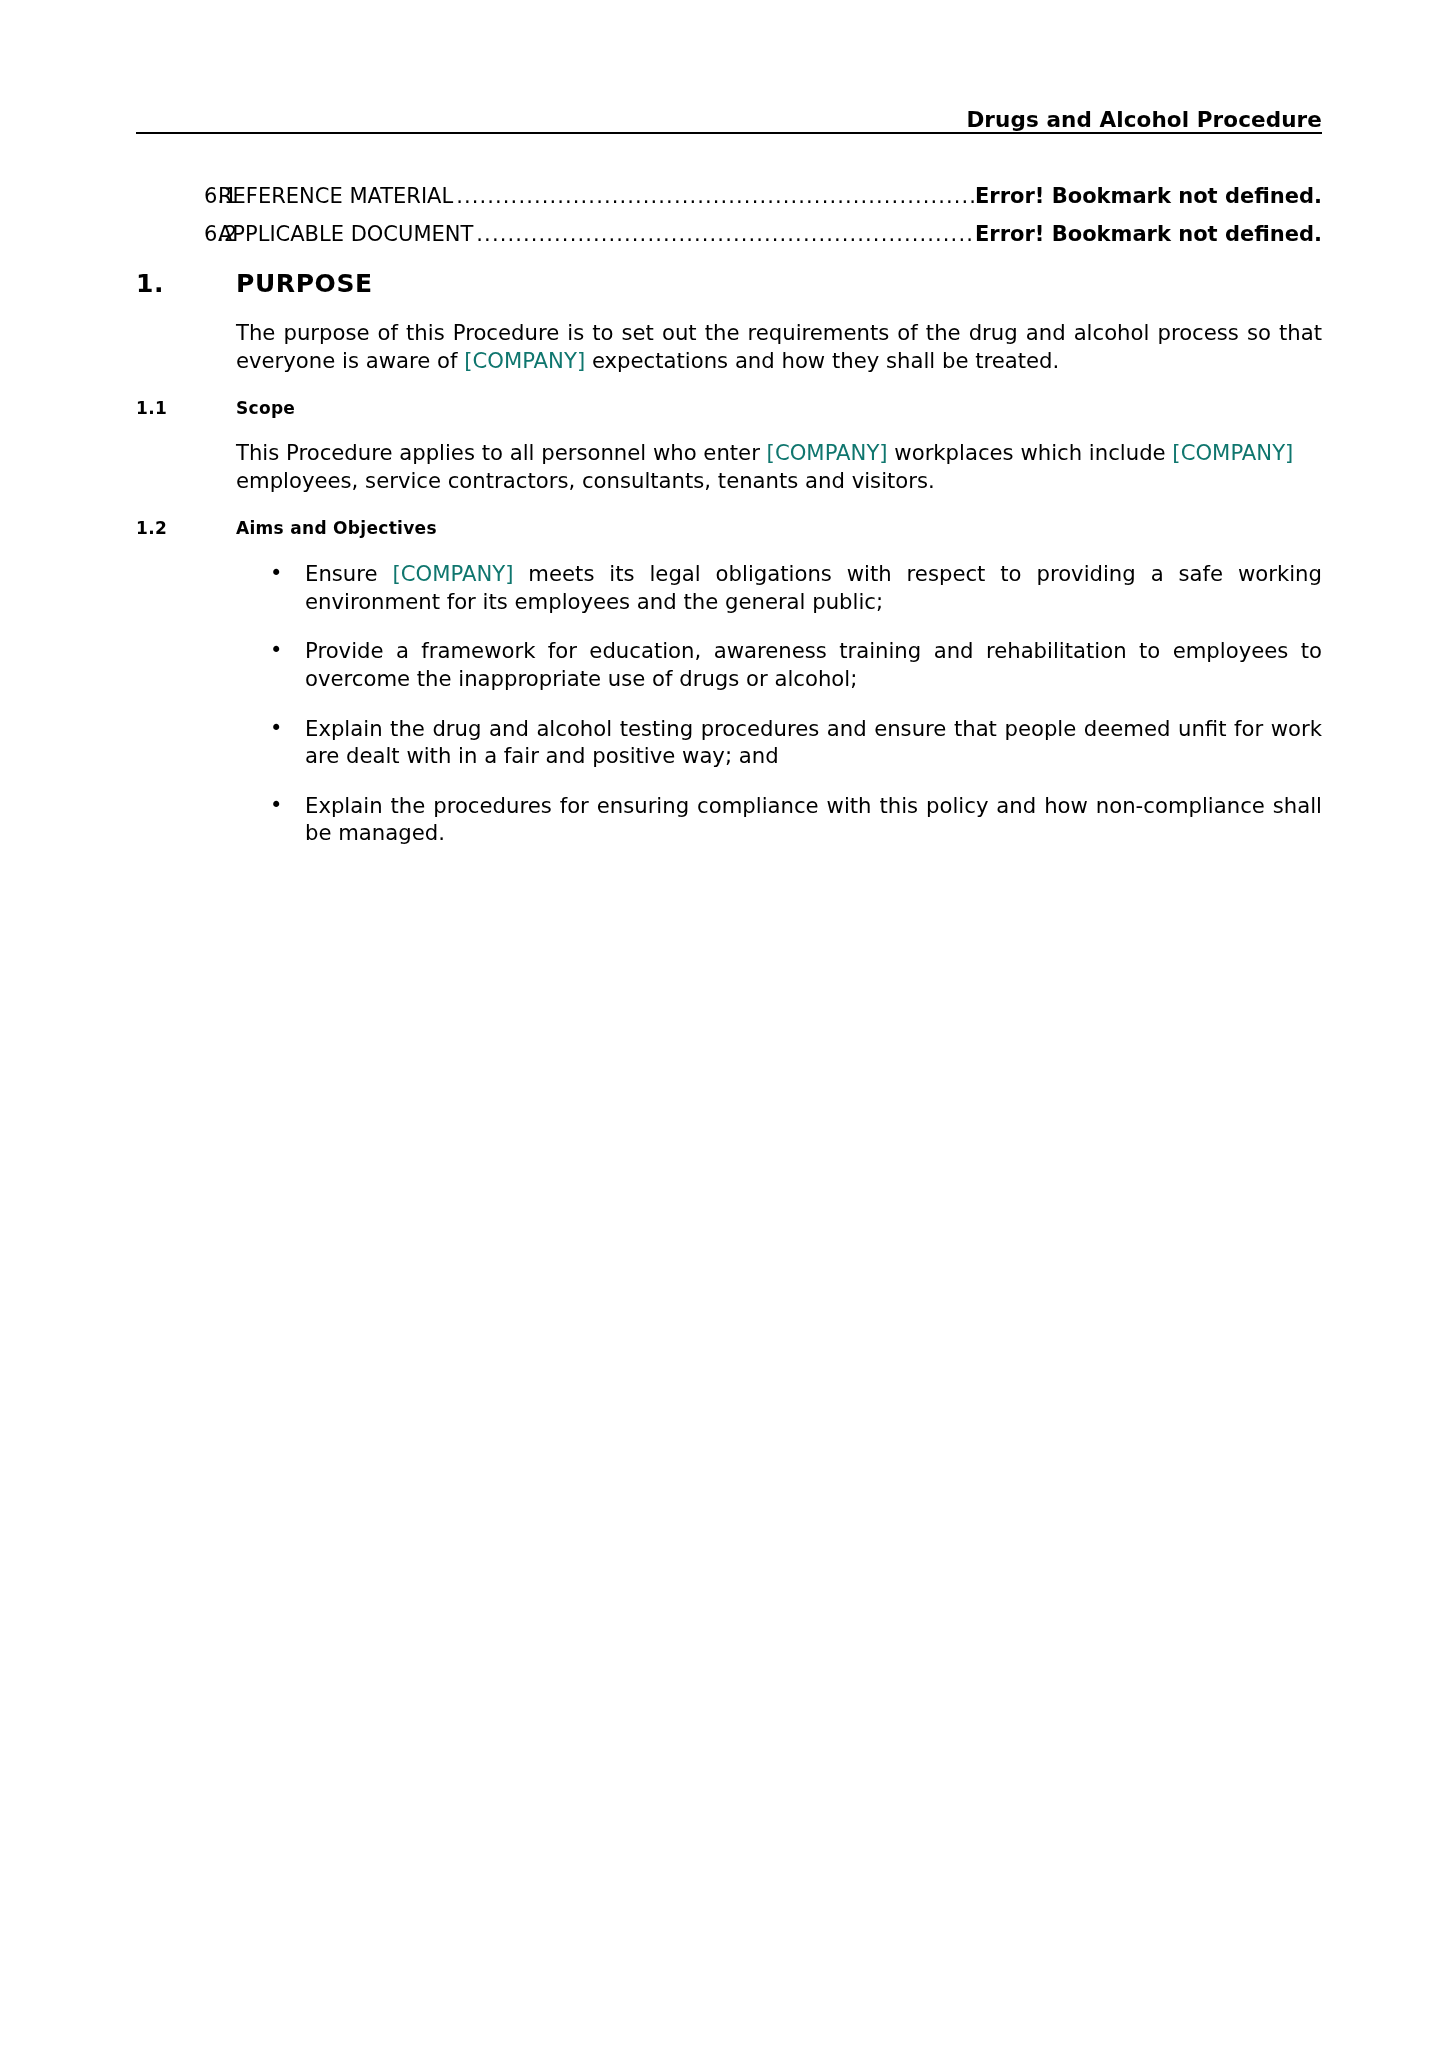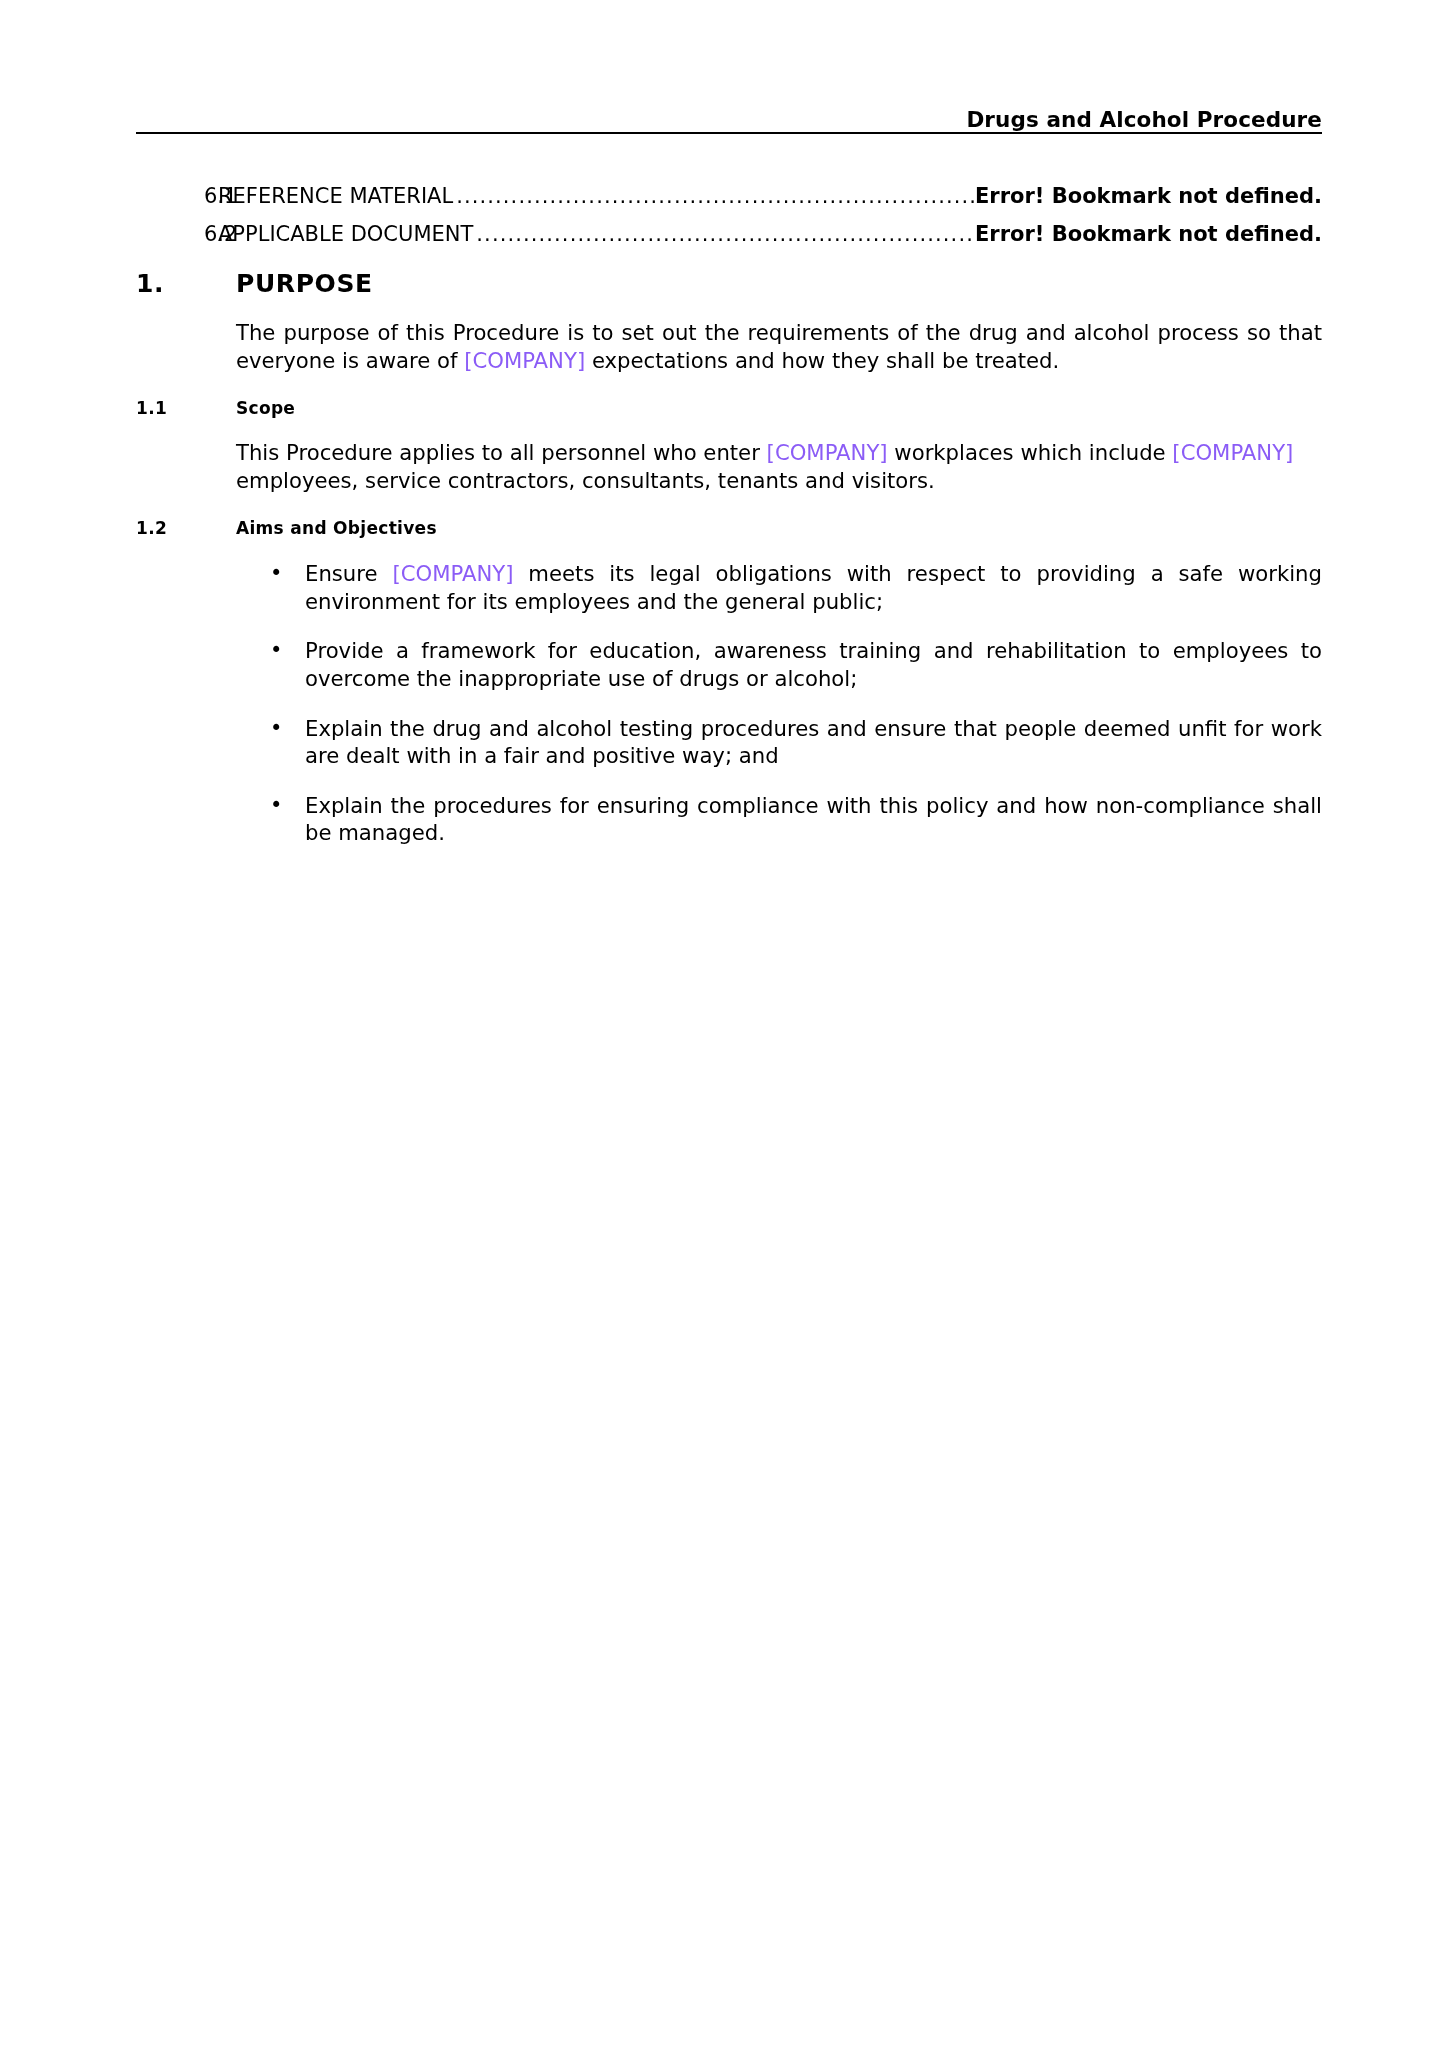--- a/index.html
+++ b/index.html
@@ -142,21 +142,21 @@
   .bullets li:last-child { margin-bottom: 0; }
   .bullets li .bullet-dot {
     position: absolute;
     left: 2px;
     top: 0;
     font-size: 21px;
     line-height: 1.30;
   }
   .bullets li .li-text { display: block; }
 
-  .company { color: #8b5cf6; }
+  .company { color: #0f766e; }
 
   
   .footer {
     position: absolute;
     left: 136px;
     bottom: 70px;
     width: 1186px;
     box-sizing: border-box;
   }
   .footer-rule {

